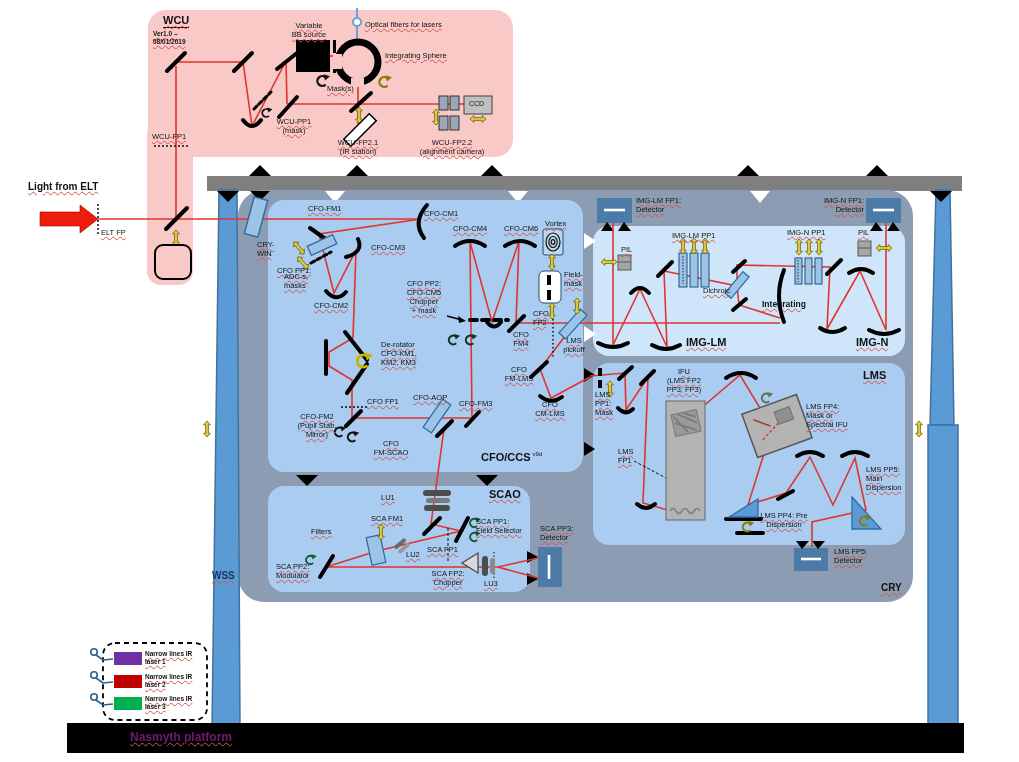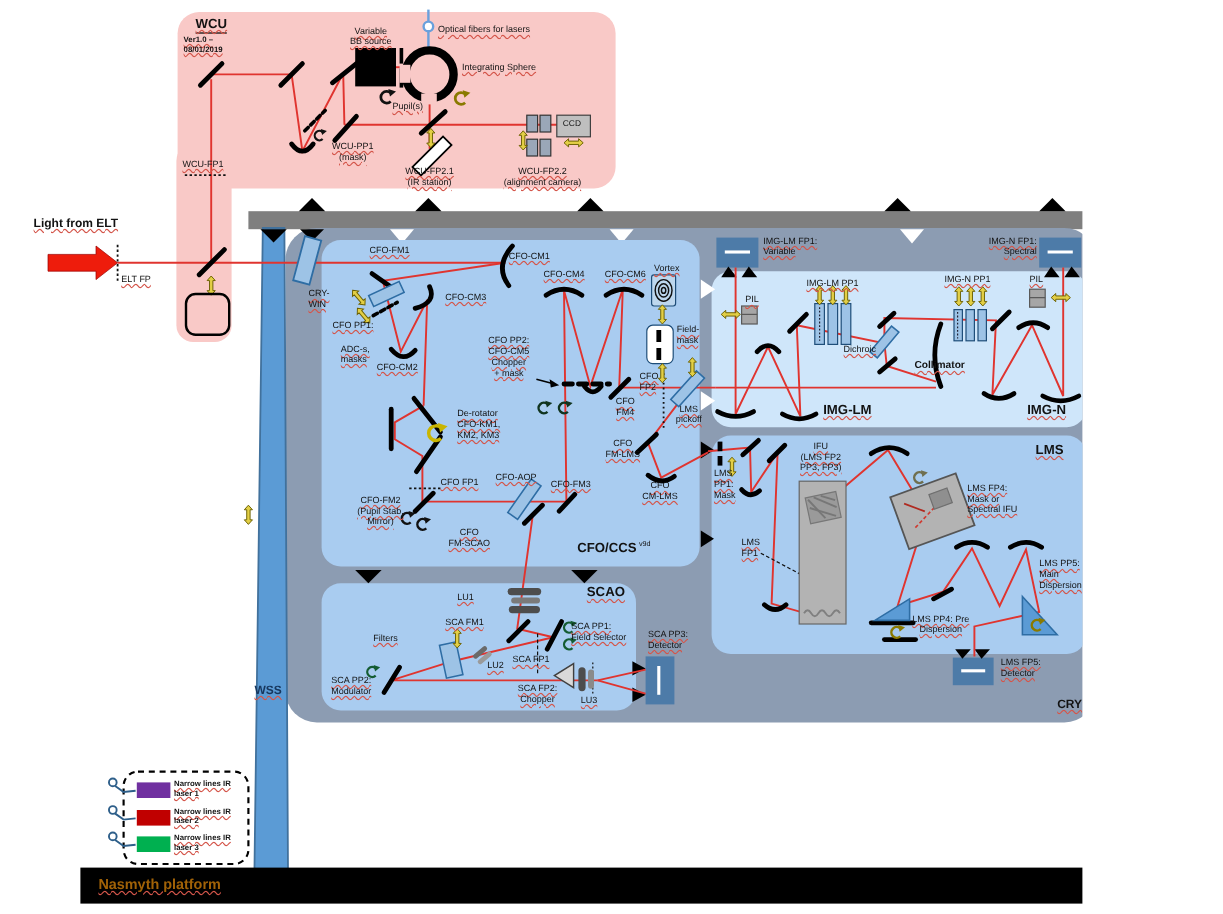--- a/index.html
+++ b/index.html
@@ -1,27 +1,27 @@
 <!DOCTYPE html>
 <html><head>
 <meta charset="utf-8">
 <style>
   html,body{margin:0;padding:0;background:#fff;}
-  #wrap{position:relative;width:902px;height:762px;background:#fff;overflow:hidden;
+  #wrap{position:relative;width:1019px;height:762px;background:#fff;overflow:hidden;
         font-family:"Liberation Sans",sans-serif;}
   svg{position:absolute;left:0;top:0;}
   .lb{position:absolute;font-size:7.5px;line-height:1.18;color:#121212;white-space:pre-line;
       text-decoration-line:underline;text-decoration-style:wavy;text-decoration-color:#d4554a;
       text-decoration-thickness:1px;text-underline-offset:1px;}
   .nol{text-decoration:none;}
   .b{font-weight:bold;}
   .ctr{transform:translateX(-50%);text-align:center;}
   .rt{text-align:right;}
   .t10{font-size:10px;} .t11{font-size:11px;} .t65{font-size:6.5px;} .t12{font-size:12px;}
-  .w{color:#a16207;}
+  .w{color:#701a75;margin-left:48px;}
   .navy{color:#17375e;}
 </style>
 </head>
 <body>
 
 <div id="wrap">
 
 <svg width="1019" height="762" viewBox="0 0 1019 762">
 <defs>
   <g id="ya">
@@ -361,21 +361,21 @@
 </g>
 </svg>
 
 <div class="lb b t11" style="left:163px;top:14px;border-bottom:1.5px solid #000">WCU</div>
 <div class="lb b t65" style="left:153px;top:30px">Ver1.0 –
 08/01/2019</div>
 <div class="lb ctr" style="left:309px;top:22px">Variable
 BB source</div>
 <div class="lb" style="left:365px;top:21px">Optical fibers for lasers</div>
 <div class="lb" style="left:385px;top:52px">Integrating Sphere</div>
-<div class="lb" style="left:327px;top:85px">Pupil(s)</div>
+<div class="lb" style="left:327px;top:85px">Mask(s)</div>
 <div class="lb ctr" style="left:294px;top:118px">WCU-PP1
 (mask)</div>
 <div class="lb" style="left:152px;top:133px">WCU-FP1</div>
 <div class="lb ctr" style="left:358px;top:139px">WCU-FP2.1
 (IR station)</div>
 <div class="lb ctr" style="left:452px;top:139px">WCU-FP2.2
 (alignment camera)</div>
 <div class="lb nol" style="left:469px;top:100px;font-size:7px">CCD</div>
 
 <div class="lb b t10" style="left:28px;top:181px">Light from ELT</div>
@@ -385,21 +385,21 @@
 
 <div class="lb" style="left:308px;top:205px">CFO-FM1</div>
 <div class="lb" style="left:424px;top:210px">CFO-CM1</div>
 <div class="lb" style="left:371px;top:244px">CFO-CM3</div>
 <div class="lb" style="left:453px;top:225px">CFO-CM4</div>
 <div class="lb" style="left:504px;top:225px">CFO-CM6</div>
 <div class="lb" style="left:545px;top:220px">Vortex</div>
 <div class="lb" style="left:564px;top:271px">Field-
 mask</div>
 <div class="lb" style="left:277px;top:267px">CFO PP1:</div>
-<div class="lb" style="left:284px;top:287px">ADC-s,
+<div class="lb" style="left:284px;top:273px">ADC-s,
 masks</div>
 <div class="lb" style="left:314px;top:302px">CFO-CM2</div>
 <div class="lb ctr" style="left:424px;top:280px">CFO PP2:
 CFO-CM5
 Chopper
 + mask</div>
 <div class="lb" style="left:533px;top:310px">CFO
 FP2</div>
 <div class="lb ctr" style="left:521px;top:331px">CFO
 FM4</div>
@@ -419,29 +419,29 @@
 <div class="lb ctr" style="left:519px;top:366px">CFO
 FM-LMS</div>
 <div class="lb ctr" style="left:550px;top:401px">CFO
 CM-LMS</div>
 <div style="position:absolute;left:481px;top:451px;display:flex;">
   <span class="lb b t11 nol" style="position:static">CFO/CCS</span>
   <span class="lb nol" style="position:static;font-size:6px;margin-left:2px">v9d</span>
 </div>
 
 <div class="lb" style="left:636px;top:197px">IMG-LM FP1:
-Variable</div>
+Detector</div>
 <div class="lb rt" style="left:818px;top:197px;width:46px">IMG-N FP1:
-Spectral</div>
+Detector</div>
 <div class="lb" style="left:672px;top:232px">IMG-LM PP1</div>
 <div class="lb" style="left:787px;top:229px">IMG-N PP1</div>
 <div class="lb" style="left:621px;top:246px">PIL</div>
 <div class="lb" style="left:858px;top:229px">PIL</div>
 <div class="lb" style="left:703px;top:287px">Dichroic</div>
-<div class="lb b" style="left:762px;top:299px;font-size:8.5px">Collimator</div>
+<div class="lb b" style="left:762px;top:299px;font-size:8.5px">Integrating</div>
 <div class="lb b t11" style="left:686px;top:336px">IMG-LM</div>
 <div class="lb b t11" style="left:856px;top:336px">IMG-N</div>
 
 <div class="lb b t11" style="left:863px;top:369px">LMS</div>
 <div class="lb ctr" style="left:684px;top:368px">IFU
 (LMS FP2
 PP3, FP3)</div>
 <div class="lb" style="left:595px;top:391px">LMS
 PP1:
 Mask</div>

